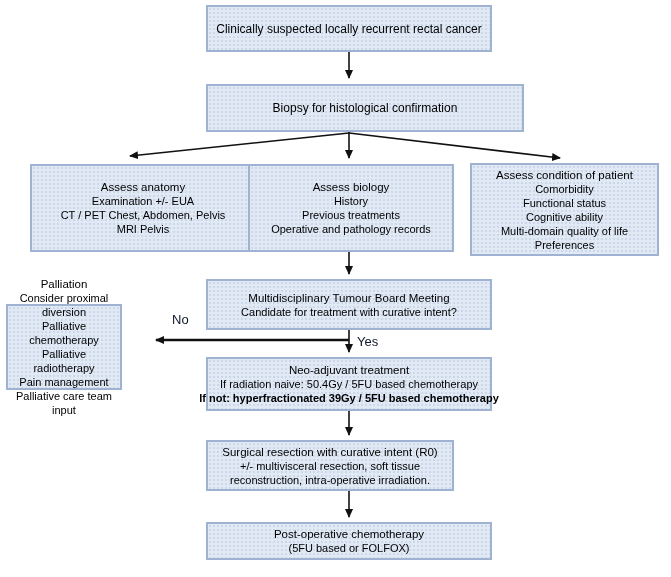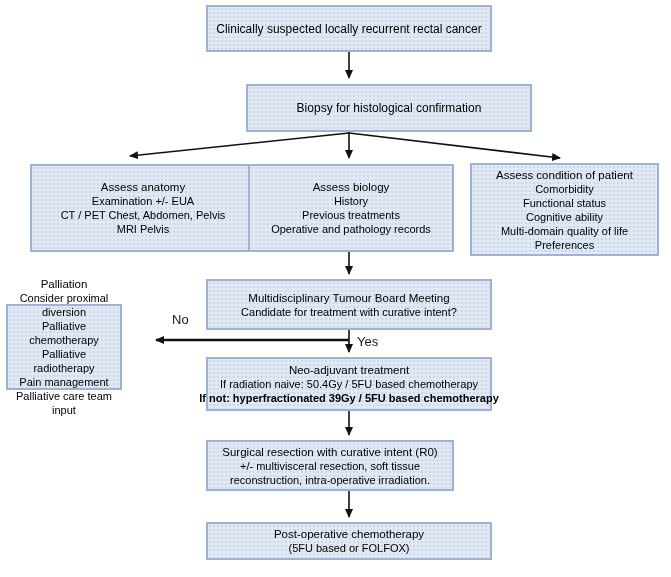--- a/index.html
+++ b/index.html
@@ -61,21 +61,21 @@
       <path d="M349,340 L156,340" marker-end="url(#ah)" stroke-width="2.4"></path>
       <path d="M349,411 L349,435" marker-end="url(#ah)"></path>
       <path d="M349,491 L349,517" marker-end="url(#ah)"></path>
     </g>
   </svg>
 
   <div class="node big" style="left:206px;top:5px;width:286px;height:47px;">
     <div class="title">Clinically suspected locally recurrent rectal cancer</div>
   </div>
 
-  <div class="node big" style="left:206px;top:84px;width:286px;height:48px;margin-left:40px;">
+  <div class="node big" style="left:206px;top:84px;width:318px;height:48px;">
     <div class="title">Biopsy for histological confirmation</div>
   </div>
 
   <div class="node" style="left:30px;top:164px;width:226px;height:88px;">
     <div class="title">Assess anatomy</div>
     <div>Examination +/- EUA</div>
     <div>CT / PET Chest, Abdomen, Pelvis</div>
     <div>MRI Pelvis</div>
   </div>
 

